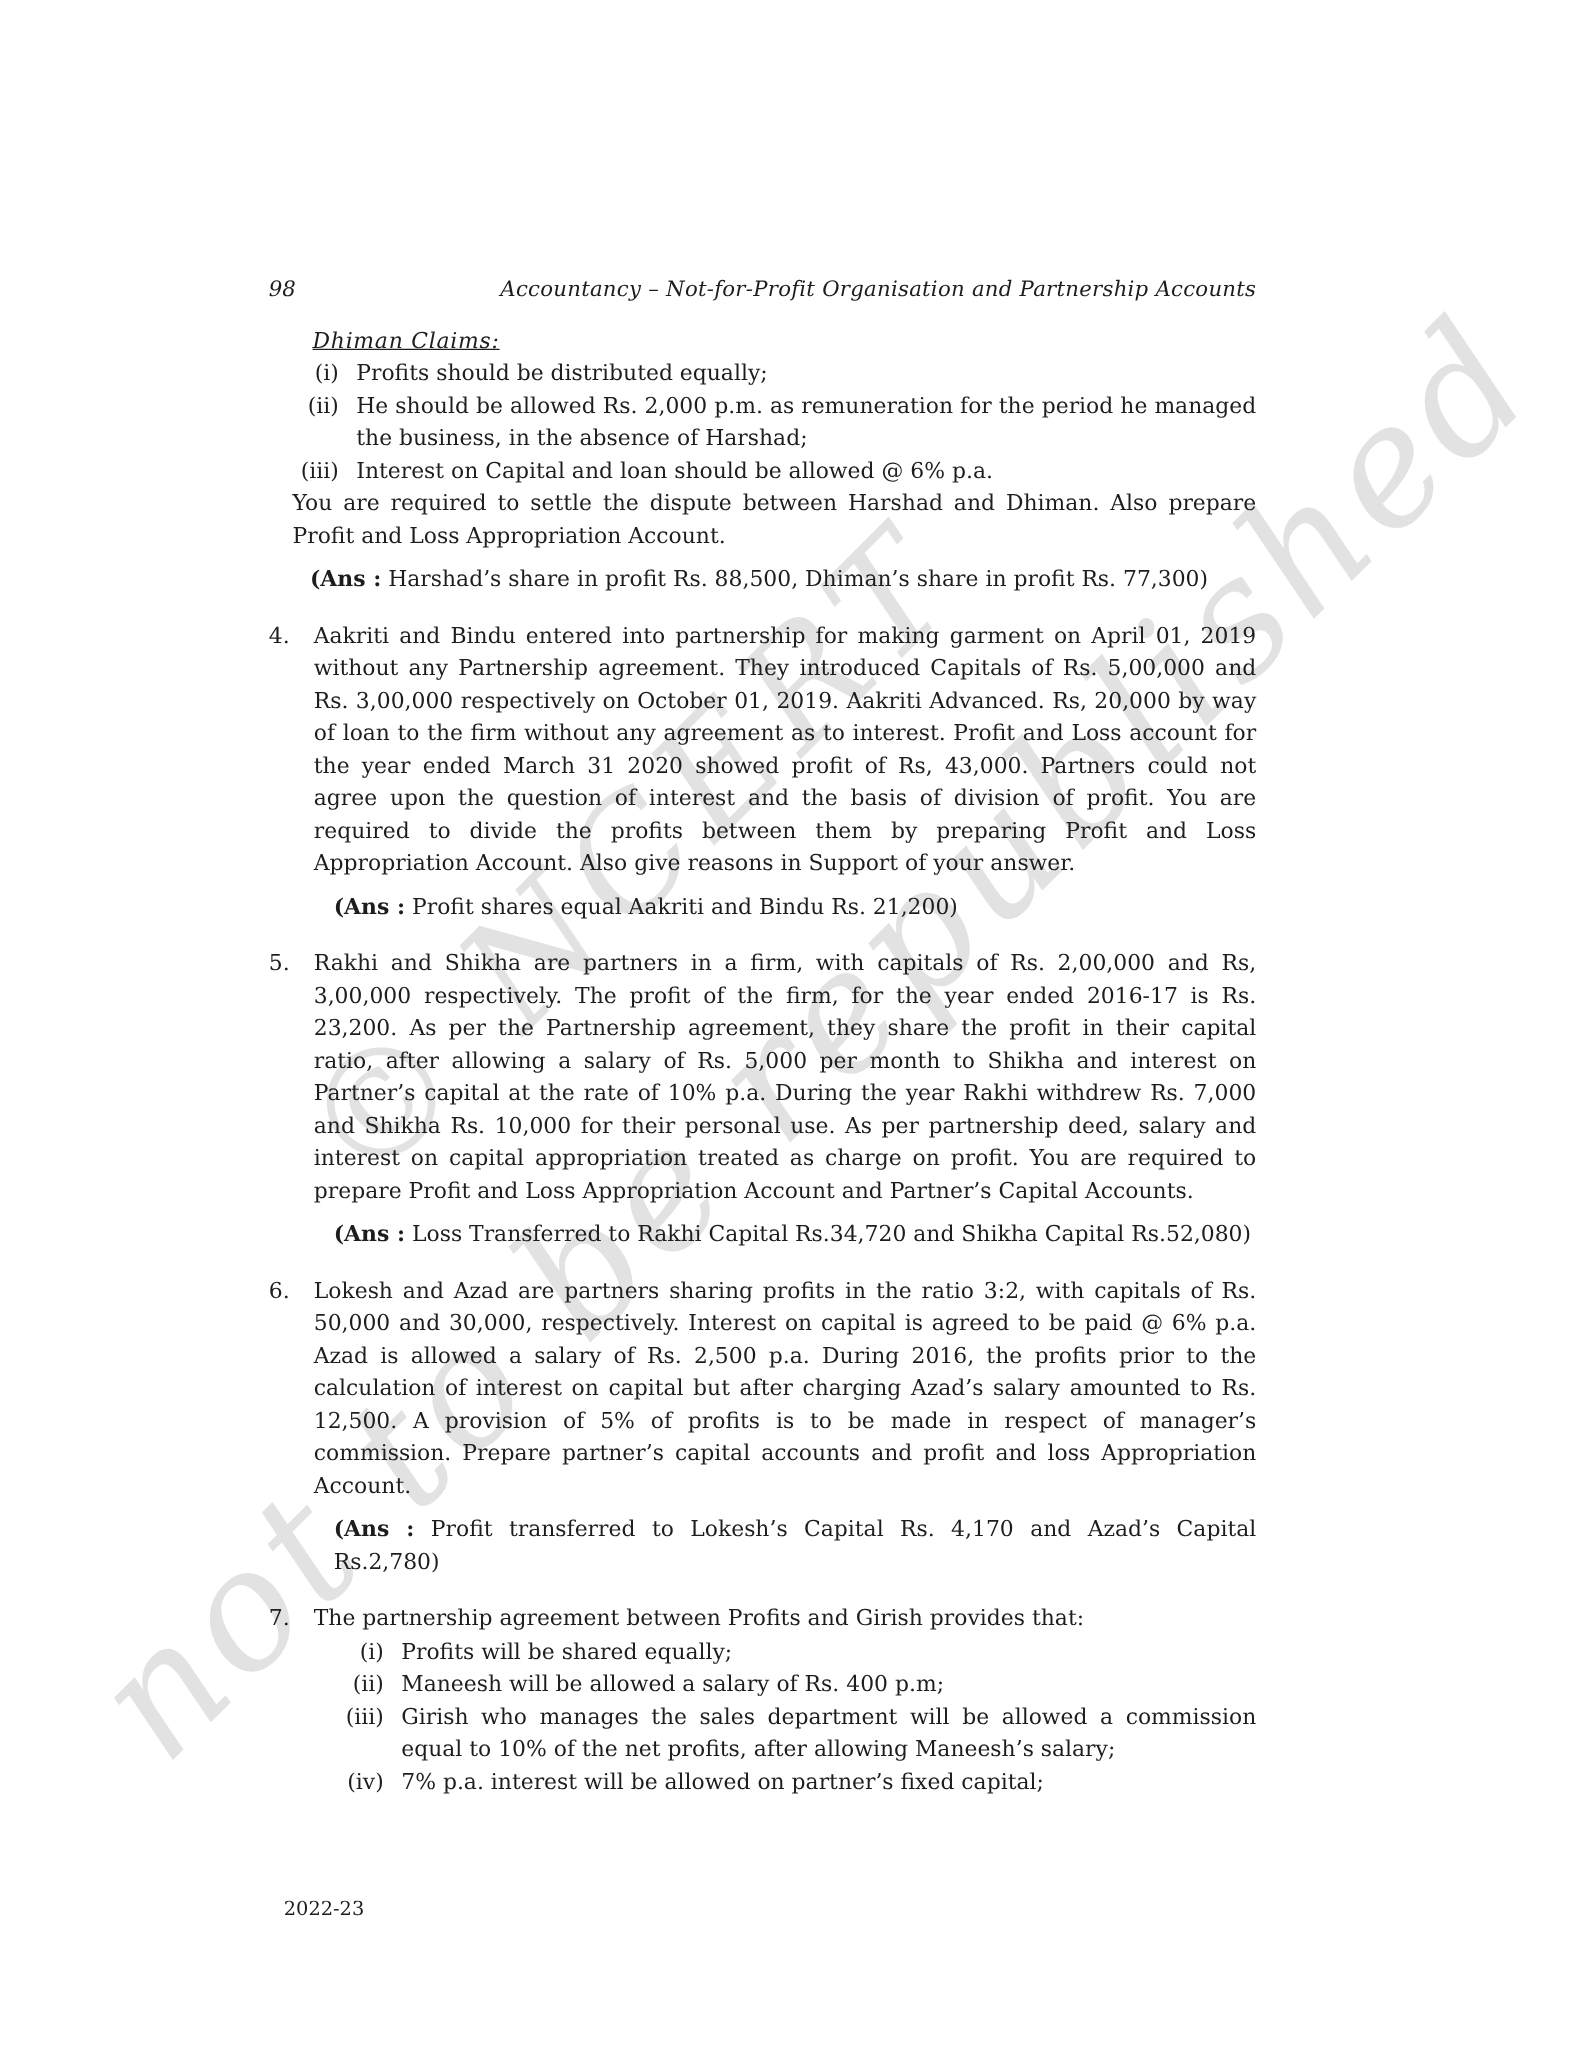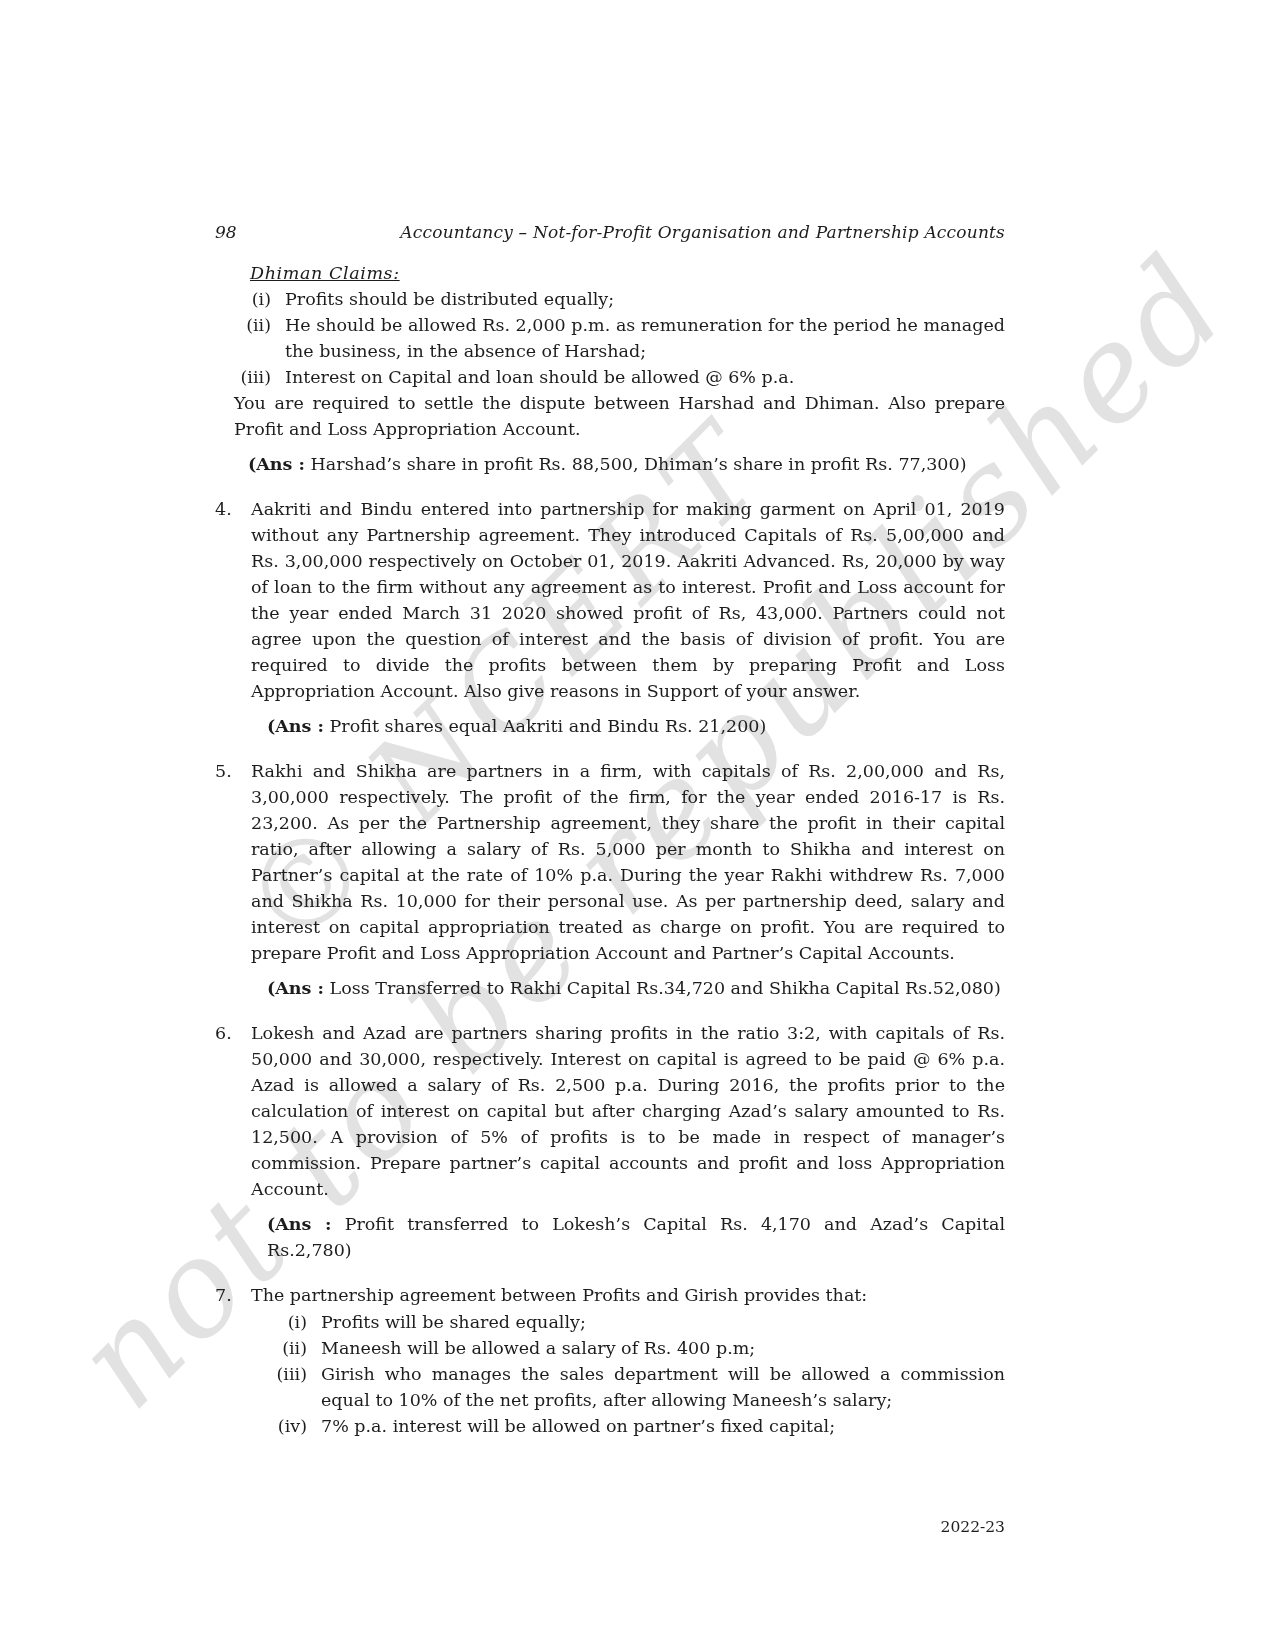--- a/index.html
+++ b/index.html
@@ -54,22 +54,22 @@
   .problem {
     display:grid; grid-template-columns:36px 1fr; margin-top:19px;
   }
   .problem .p-num { text-align:left; }
   .problem .p-body { text-align:justify; }
   .problem .answer { margin-left:16px; }
 
   .p7-items { margin-top:1px; }
 
   .page-footer {
-    position:absolute; left:215px; top:1518px; width:790px;
-    text-align:right; font-size:15.5px; z-index:1;
+    position:absolute; left:227px; top:1518px; width:790px;
+    text-align:left; font-size:15.5px; z-index:1;
     font-family:"DejaVu Serif", serif;
   }
 </style>
 </head>
 <body>
 
 <div class="sheet">
 
   <div class="watermark" aria-hidden="true">
     <div class="wm-line1">© NCERT</div>

